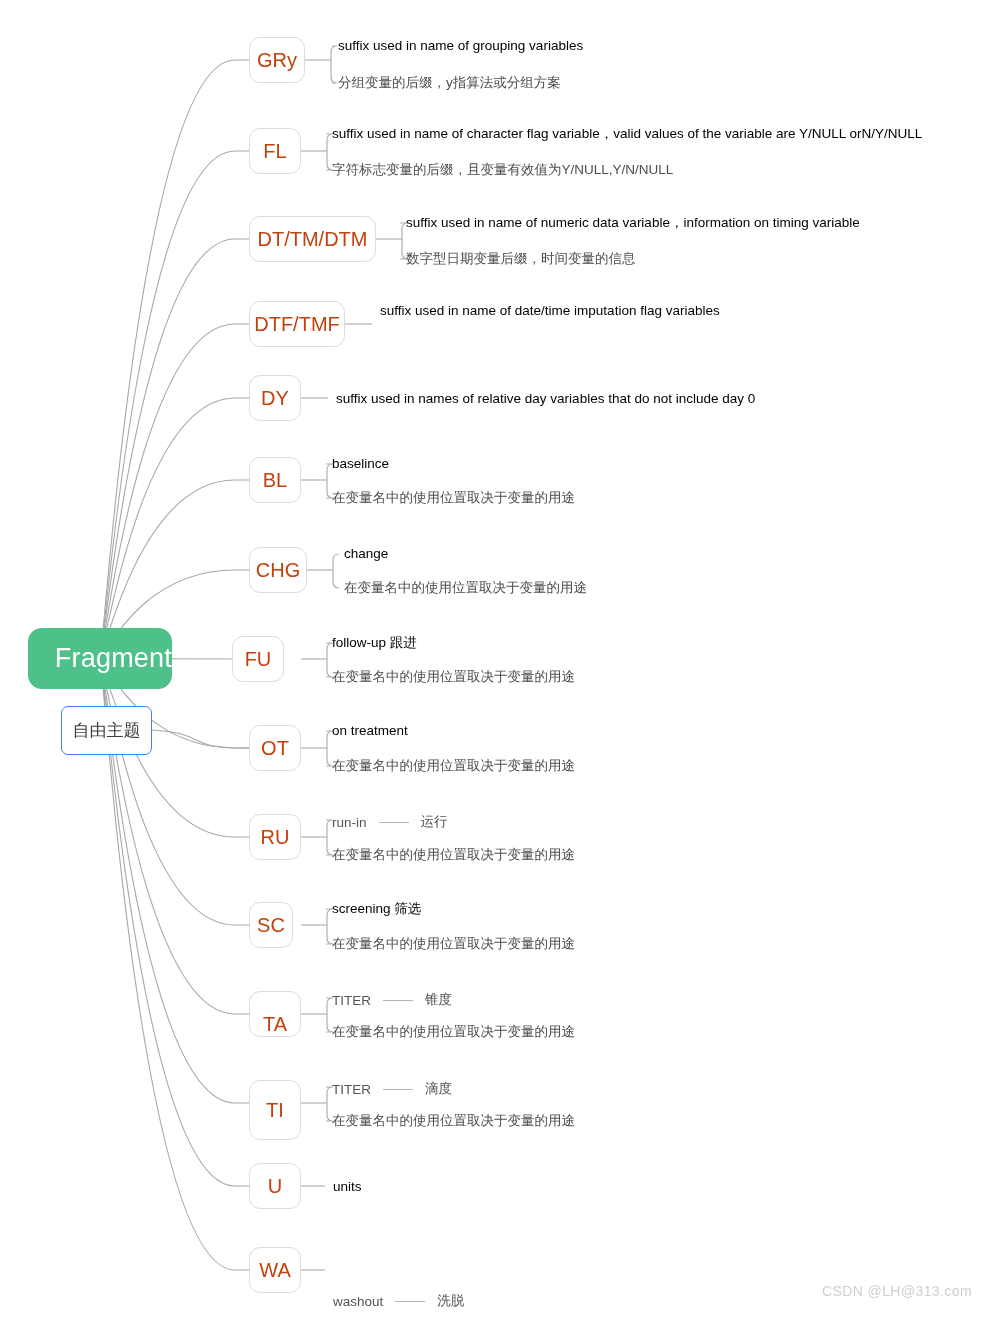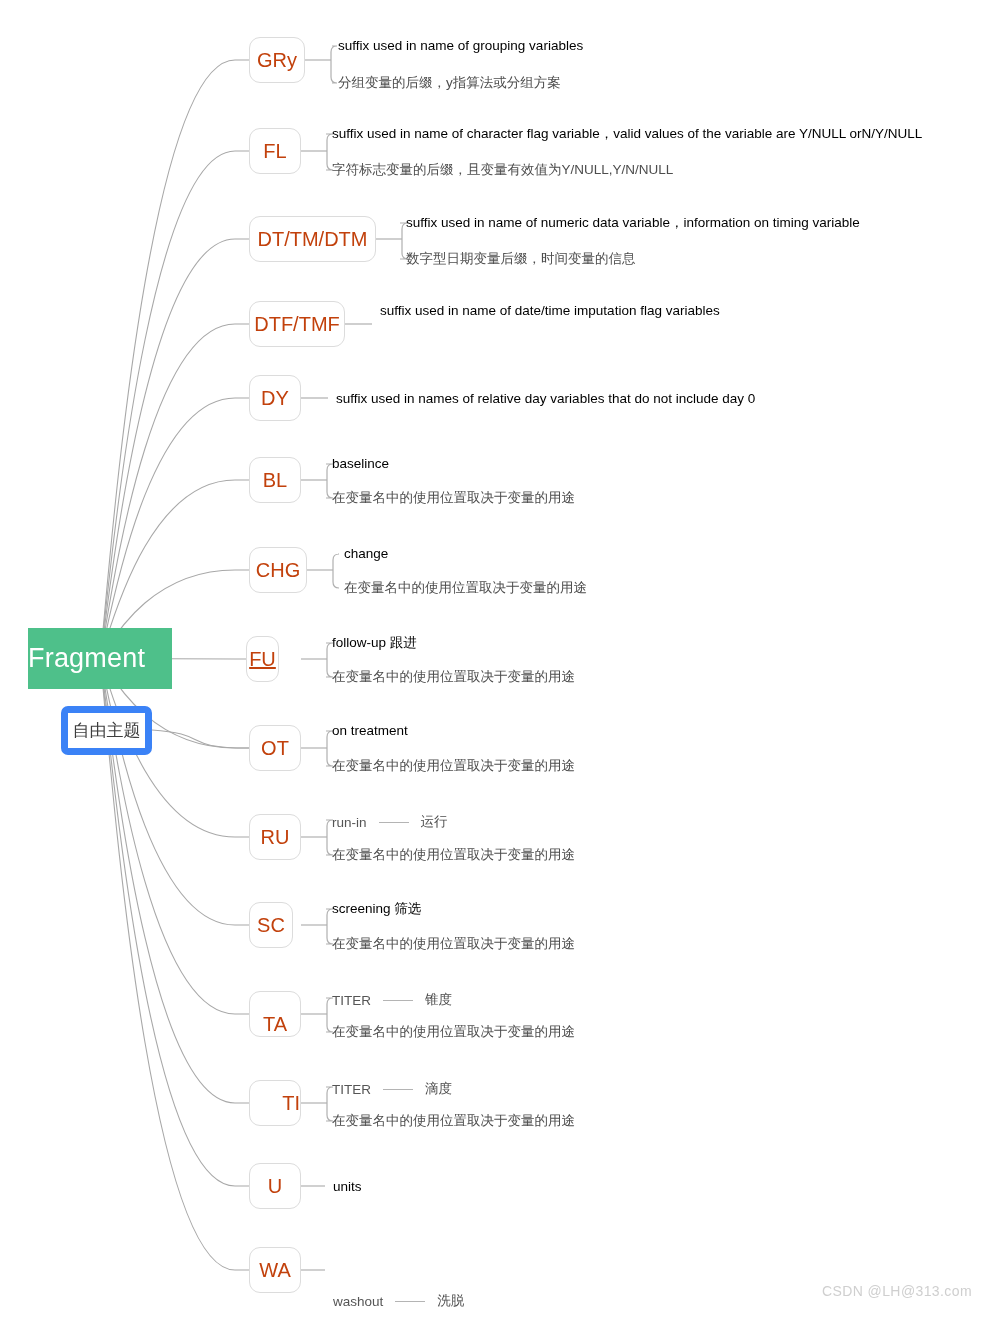--- a/index.html
+++ b/index.html
@@ -37,37 +37,37 @@
   #links .trunk { stroke: #a8a8a8; stroke-width: 1.1; }
   #links .bracket { stroke: #b0b0b0; stroke-width: 1.2; }
   #links .stub { stroke: #b0b0b0; stroke-width: 1.2; }
 
   
   .root-node {
     position: absolute;
     left: 28px; top: 628px;
     width: 144px; height: 61px;
     background: #4ec08a;
-    border-radius: 0;
+    border-radius: 14px;
     display: flex;
     align-items: center;
-    justify-content: flex-start;
+    justify-content: flex-end;
     color: #ffffff;
     font-size: 27px;
     letter-spacing: 0.2px;
     white-space: nowrap;
   }
 
   
   .float-node {
     position: absolute;
     left: 61px; top: 706px;
     width: 91px; height: 49px;
     background: #ffffff;
-    border: 7px solid #3b82f6;
+    border: 1px solid #3b82f6;
     border-radius: 7px;
     display: flex;
     align-items: center;
     justify-content: center;
     color: #3d3d3d;
     font-size: 17px;
     white-space: nowrap;
     z-index: 5;
   }
 
@@ -259,21 +259,21 @@
       <div class="branch-box" style="left: 249px; top: 457px; width: 52px; height: 46px;">
         <span>BL</span>
       </div>
       <div class="leaf" style="left: 332px; top: 457px;">baselince</div>
       <div class="leaf cn" style="left: 332px; top: 491px;">在变量名中的使用位置取决于变量的用途</div>
       <div class="branch-box" style="left: 249px; top: 547px; width: 58px; height: 46px;">
         <span>CHG</span>
       </div>
       <div class="leaf" style="left: 344px; top: 547px;">change</div>
       <div class="leaf cn" style="left: 344px; top: 581px;">在变量名中的使用位置取决于变量的用途</div>
-      <div class="branch-box" style="left: 246px; top: 636px; width: 33px; height: 46px; text-decoration: underline;">
+      <div class="branch-box" style="left: 232px; top: 636px; width: 52px; height: 46px;">
         <span>FU</span>
       </div>
       <div class="leaf" style="left: 332px; top: 636px;">follow-up 跟进</div>
       <div class="leaf cn" style="left: 332px; top: 670px;">在变量名中的使用位置取决于变量的用途</div>
       <div class="branch-box" style="left: 249px; top: 725px; width: 52px; height: 46px;">
         <span>OT</span>
       </div>
       <div class="leaf" style="left: 332px; top: 724px;">on treatment</div>
       <div class="leaf cn" style="left: 332px; top: 759px;">在变量名中的使用位置取决于变量的用途</div>
       <div class="branch-box" style="left: 249px; top: 814px; width: 52px; height: 46px;">
@@ -292,21 +292,21 @@
       <div class="leaf cn" style="left: 332px; top: 937px;">在变量名中的使用位置取决于变量的用途</div>
       <div class="branch-box" style="left: 249px; top: 991px; width: 52px; height: 46px; align-items: flex-end;">
         <span>TA</span>
       </div>
       <div class="leaf-row" style="left: 332px; top: 991px;">
         <span class="t1">TITER</span>
         <span class="minidash"></span>
         <span class="t2">锥度</span>
       </div>
       <div class="leaf cn" style="left: 332px; top: 1025px;">在变量名中的使用位置取决于变量的用途</div>
-      <div class="branch-box" style="left: 249px; top: 1080px; width: 52px; height: 46px; justify-content: flex-end;">
+      <div class="branch-box" style="left: 249px; top: 1080px; width: 52px; height: 60px;">
         <span>TI</span>
       </div>
       <div class="leaf-row" style="left: 332px; top: 1080px;">
         <span class="t1">TITER</span>
         <span class="minidash"></span>
         <span class="t2">滴度</span>
       </div>
       <div class="leaf cn" style="left: 332px; top: 1114px;">在变量名中的使用位置取决于变量的用途</div>
       <div class="branch-box" style="left: 249px; top: 1163px; width: 52px; height: 46px;">
         <span>U</span>

